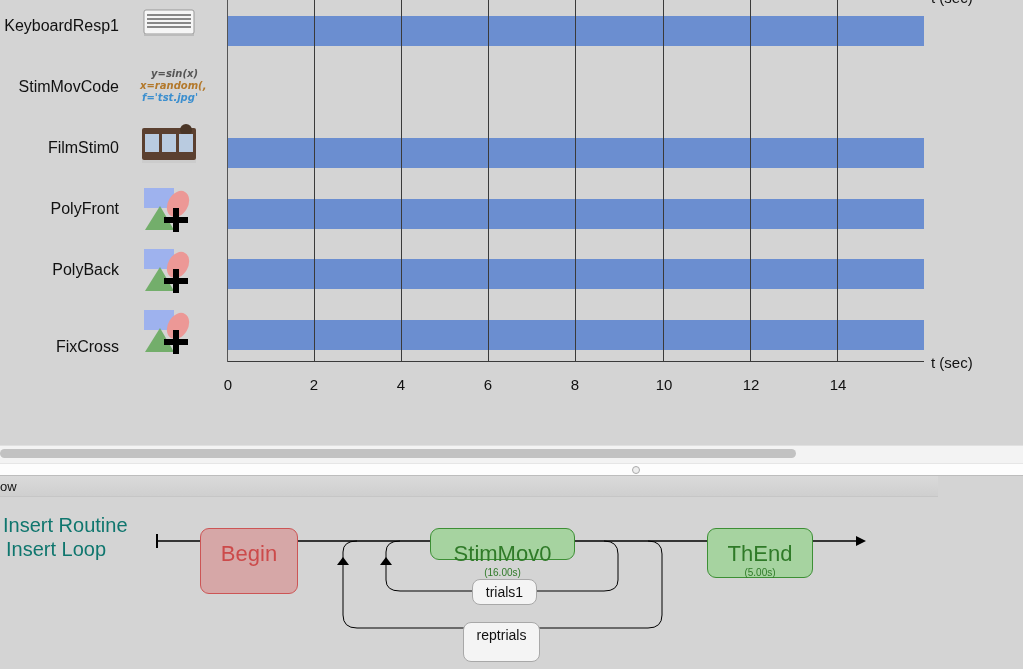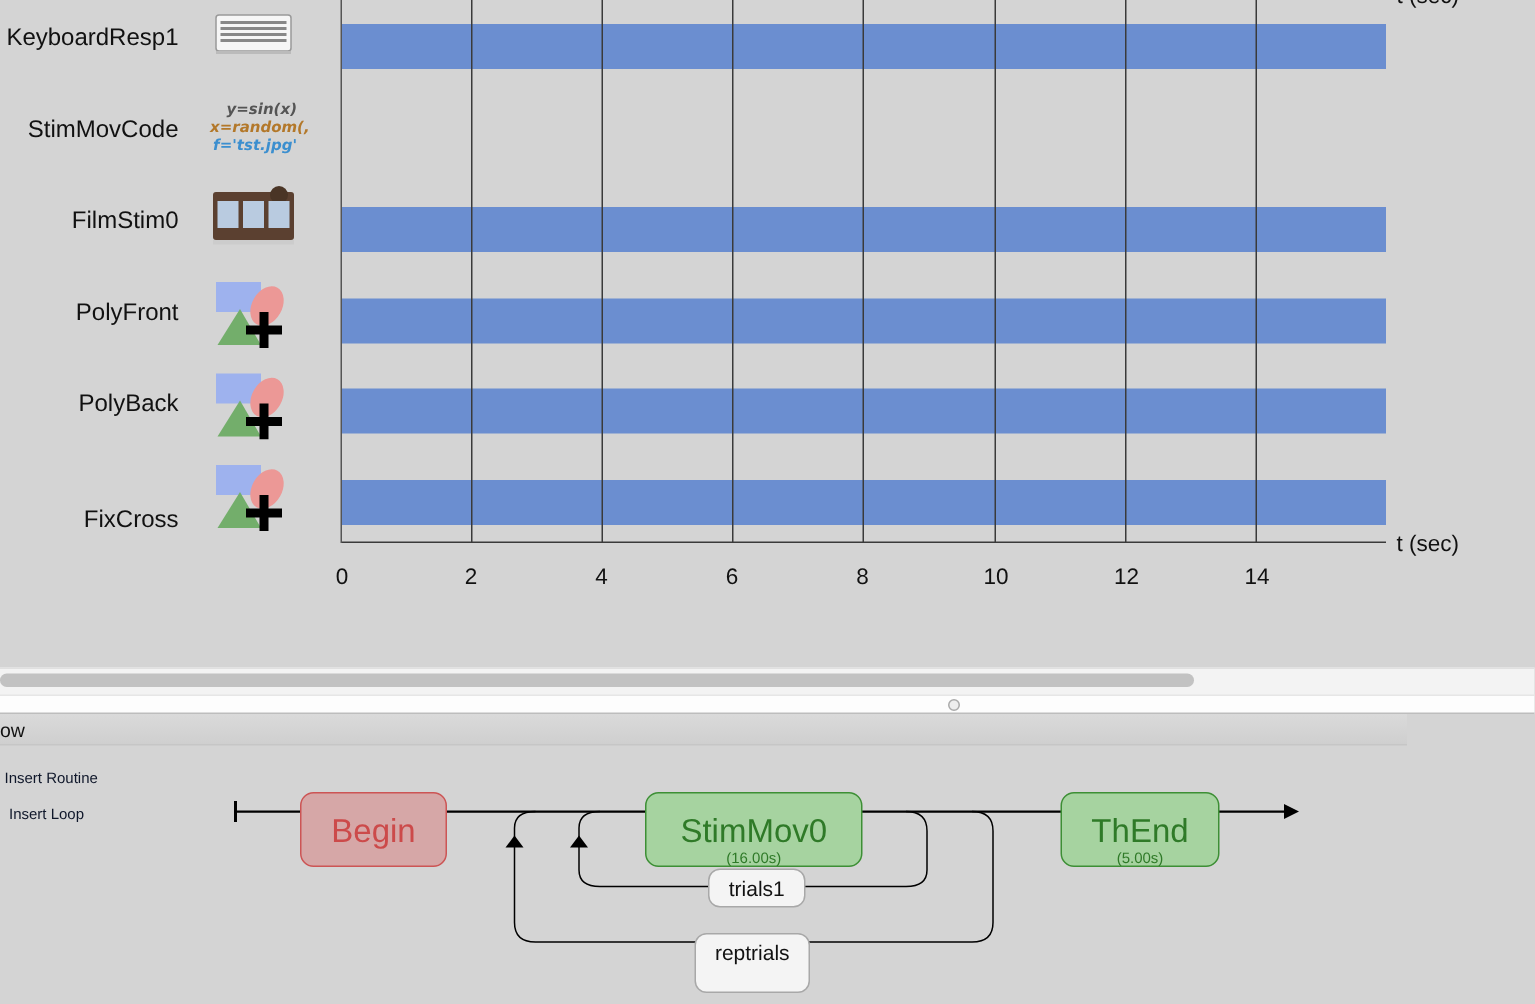--- a/index.html
+++ b/index.html
@@ -11,21 +11,21 @@
   .bar { position:absolute; left:228px; width:696px; height:30px; background:#6b8ed0; }
   .vline { position:absolute; top:0; width:1px; height:362px; background:#3a3a3a; }
   .ticklab { position:absolute; top:376px; font-size:15px; transform:translateX(-50%); }
   .axis { position:absolute; left:228px; top:361px; width:696px; height:1px; background:#3a3a3a; }
   .tlabel { position:absolute; font-size:15px; }
   .hscroll-track { position:absolute; left:0; top:445px; width:1023px; height:17px; background:#f3f3f3; border-top:1px solid #e0e0e0; border-bottom:1px solid #e6e6e6; }
   .hscroll-thumb { position:absolute; left:0; top:449px; width:796px; height:9px; background:#c2c2c2; border-radius:5px; }
   .splitter { position:absolute; left:0; top:464px; width:1023px; height:11px; background:#fdfdfd; border-bottom:1px solid #bdbdbd; }
   .splitdot { position:absolute; left:632px; top:466px; width:6px; height:6px; border:1px solid #aaa; border-radius:50%; background:#eee; }
   .flowheader { position:absolute; left:0; top:476px; width:938px; height:20px; background:linear-gradient(#dadada,#cfcfcf); border-bottom:1px solid #c6c6c6; font-size:13px; }
-  .sidebtn { position:absolute; font-size:10px; color:#0f172a; cursor:pointer; }
+  .sidebtn { position:absolute; font-size:20px; color:#0f766e; cursor:pointer; }
   .routine { position:absolute; border-radius:9px; text-align:center; box-sizing:border-box; }
   .routine .name { display:block; font-size:22px; line-height:26px; margin-top:12px; }
   .routine .dur { display:block; font-size:10px; line-height:11px; }
   .loopbtn { position:absolute; background:#f4f4f4; border:1px solid #a8a8a8; border-radius:8px; font-size:14px; text-align:center; box-sizing:border-box; }
 </style>
 </head>
 <body>
 
 <div class="tlabel" style="left:931px; top:-11px;">t (sec)</div>
 
@@ -142,24 +142,24 @@
 
   <path d="M386,62 L386,52 Q386,41 400,41" fill="none" stroke="#000" stroke-width="1"></path>
   <path d="M386,62 L386,80 Q386,91 400,91 L604,91 Q618,91 618,80 L618,54 Q618,41 604,41" fill="none" stroke="#000" stroke-width="1"></path>
   <polygon points="380,65 386,57 392,65" fill="#000"></polygon>
 
   <path d="M343,62 L343,52 Q343,41 357,41" fill="none" stroke="#000" stroke-width="1"></path>
   <path d="M343,62 L343,115 Q343,128 357,128 L648,128 Q662,128 662,115 L662,54 Q662,41 648,41" fill="none" stroke="#000" stroke-width="1"></path>
   <polygon points="337,65 343,57 349,65" fill="#000"></polygon>
 </svg>
 
-<div class="routine" style="left:200px; top:528px; width:98px; height:50px; background:#d6a7a7; border:1px solid #cc5555; color:#cc4a4a;">
+<div class="routine" style="left:200px; top:528px; width:98px; height:66px; background:#d6a7a7; border:1px solid #cc5555; color:#cc4a4a;">
   <span class="name">Begin</span>
 </div>
-<div class="routine" style="left:430px; top:528px; width:145px; height:50px; background:#a6d3a0; border:1px solid #3d8f35; color:#2f7a28;">
+<div class="routine" style="left:430px; top:528px; width:145px; height:32px; background:#a6d3a0; border:1px solid #3d8f35; color:#2f7a28;">
   <span class="name">StimMov0</span>
   <span class="dur">(16.00s)</span>
 </div>
 <div class="routine" style="left:707px; top:528px; width:106px; height:50px; background:#a6d3a0; border:1px solid #3d8f35; color:#2f7a28;">
   <span class="name">ThEnd</span>
   <span class="dur">(5.00s)</span>
 </div>
 
 <div class="loopbtn" style="left:472px; top:579px; width:65px; height:26px; line-height:24px;">trials1</div>
 <div class="loopbtn" style="left:463px; top:622px; width:77px; height:40px; line-height:25px;">reptrials</div>

